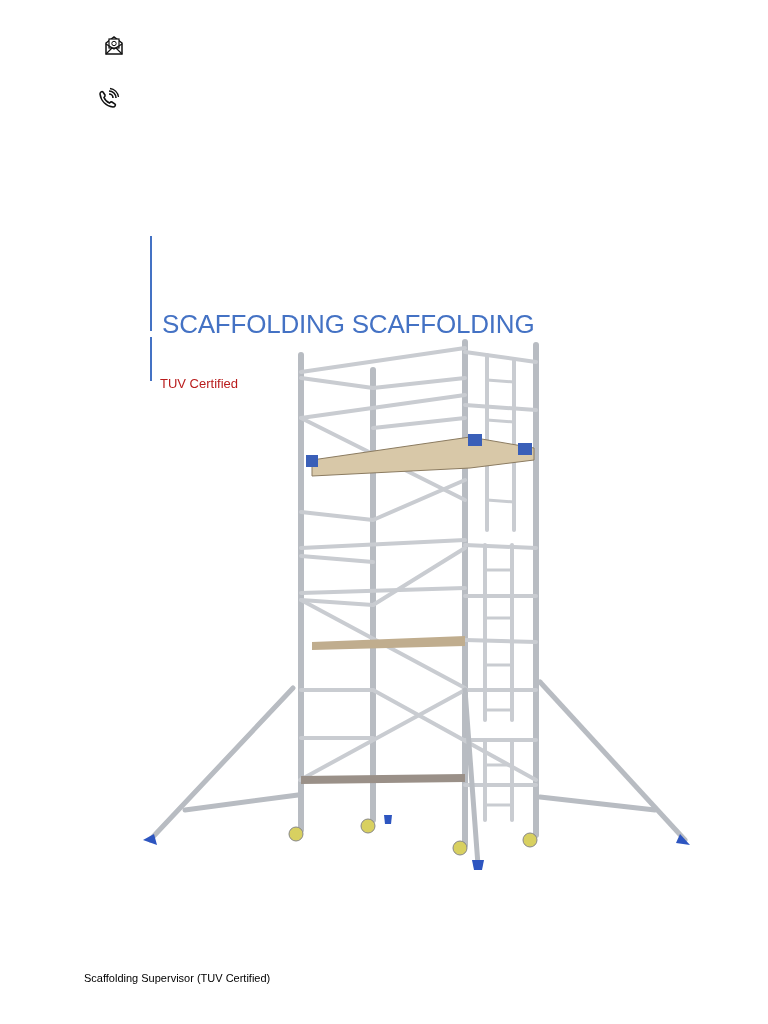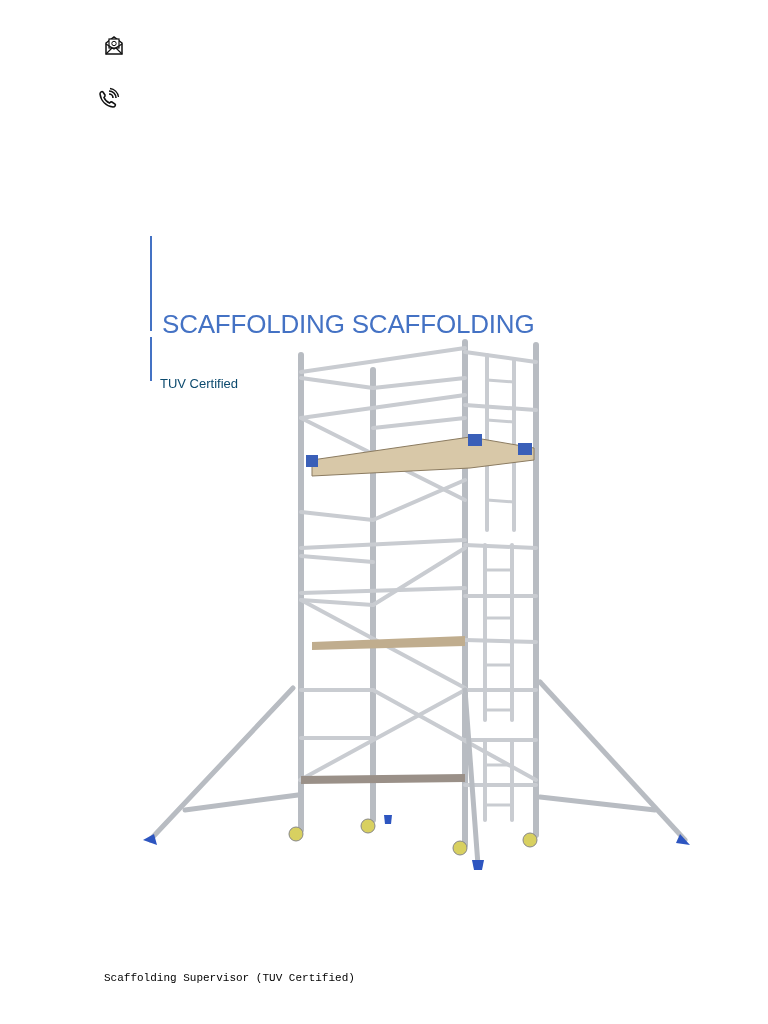--- a/index.html
+++ b/index.html
@@ -2,24 +2,24 @@
 <html><head>
 <meta charset="utf-8">
 <style>
   html, body { margin:0; padding:0; }
   body { width:768px; height:1024px; background:#ffffff; position:relative; overflow:hidden;
          font-family:"Liberation Sans", sans-serif; }
   .icon { position:absolute; }
   .accent-bar { position:absolute; left:150px; width:2px; background:#4472c4; }
   .title { position:absolute; left:162px; top:309px; font-size:26px; color:#4472c4;
            font-family:"Liberation Sans", sans-serif; letter-spacing:-0.2px; white-space:nowrap; }
-  .subtitle { position:absolute; left:160px; top:376px; font-size:13px; color:#0c4a6e;
+  .subtitle { position:absolute; left:160px; top:376px; font-size:13px; color:#b91c1c;
               font-family:"Liberation Sans", sans-serif; }
-  .footer { position:absolute; left:104px; top:972px; font-size:11px; color:#000;
-            font-family:Liberation Mono, monospace;text-align:right; }
+  .footer { position:absolute; left:84px; top:972px; font-size:11px; color:#000;
+            font-family:Liberation Sans, sans-serif;text-align:right; }
   .scaffold { position:absolute; left:130px; top:330px; }
 </style>
 </head>
 <body>
 
 <span class="icon" style="left:103px;top:34px;">
   <svg width="22" height="22" viewBox="0 0 22 22">
     <path d="M3 9 L11 3 L19 9 L19 20 L3 20 Z" fill="none" stroke="#111" stroke-width="1.5"></path>
     <rect x="6" y="5" width="10" height="9" fill="#fff" stroke="#111" stroke-width="1.2"></rect>
     <circle cx="11" cy="9.5" r="2.2" fill="none" stroke="#111" stroke-width="1"></circle>

